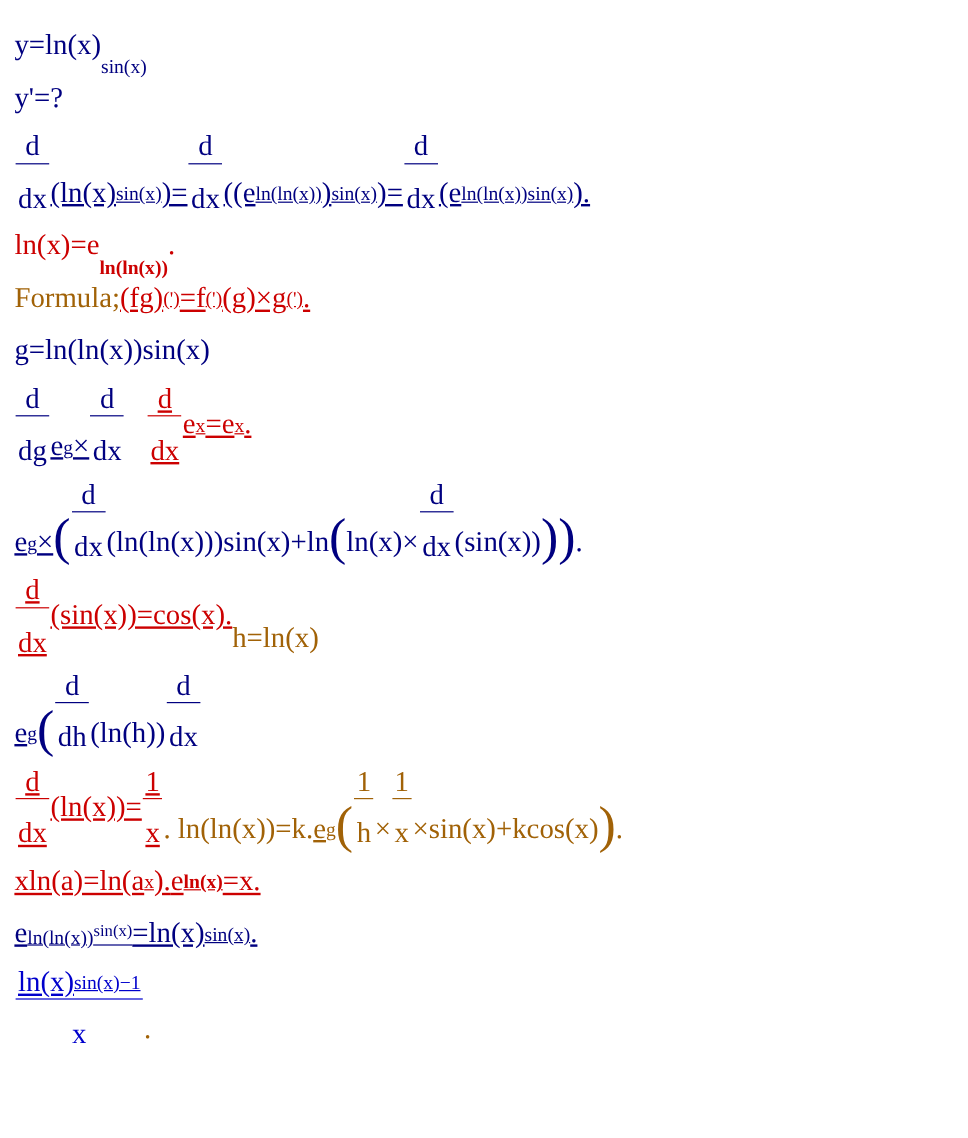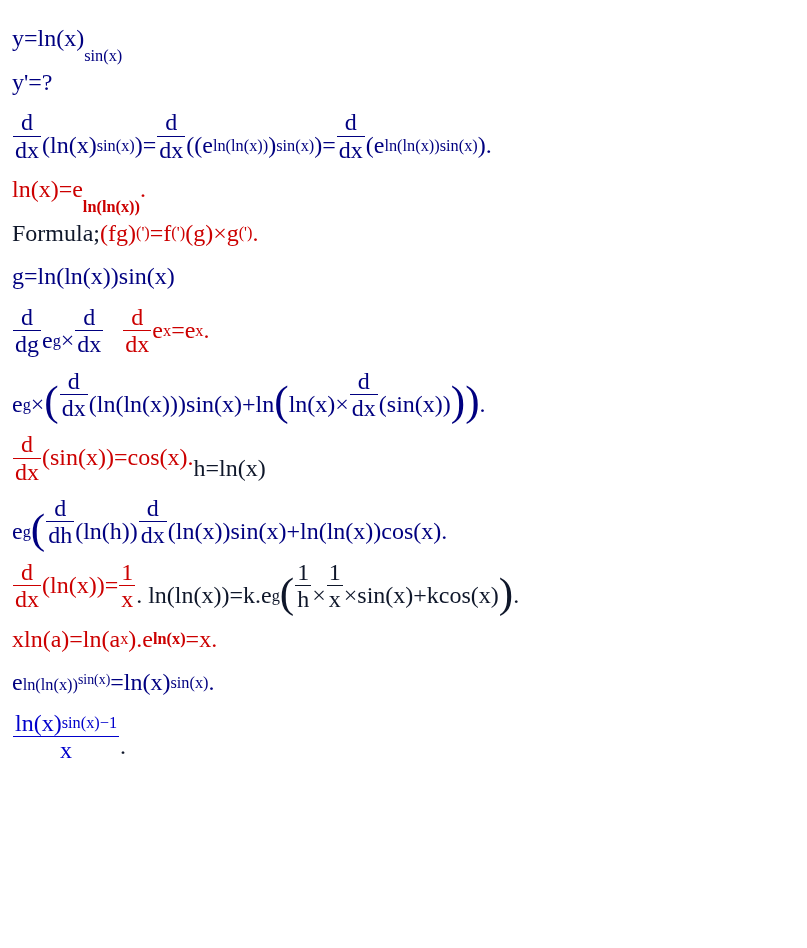--- a/index.html
+++ b/index.html
@@ -11,21 +11,21 @@
     width: 807px;
     box-sizing: border-box;
     line-height: 1.4;
   }
   .line {
     margin: 10px 0;
     display: flex;
     align-items: flex-end;
     flex-wrap: wrap;
   }
-  .black { color: #0f172a; }
+  .black { color: #a16207; }
   .red { color: #cc0000; }
   .blue { color: #0000cc; }
   sup {
     font-size: 0.68em;
     vertical-align: super;
     line-height: 0;
   }
   sup sup {
     font-size: 0.85em;
   }
@@ -37,30 +37,32 @@
     margin: 0 1px;
   }
   .frac .num {
     border-bottom: 1.5px solid currentColor;
     padding: 0 2px;
     line-height: 1.1;
   }
   .frac .den {
     padding: 0 2px;
     line-height: 1.1;
+    margin-top: 16px;
   }
   .bigparen {
     font-size: 1.8em;
     line-height: 0.9;
     vertical-align: middle;
     display: inline-block;
   }
   .seg {
     display: inline-flex;
     align-items: center;
+    text-decoration: underline;
   }
 </style>
 </head>
 <body>
 
 <div class="line">
   <span>y=ln(x)</span>
     <sup>sin(x)</sup>
 </div>
 
@@ -194,21 +196,20 @@
   <span class="bigparen">(</span>
   <span class="frac">
     <span class="num">d</span>
     <span class="den">dh</span>
   </span>
   <span>(ln(h))</span>
   <span class="frac">
     <span class="num">d</span>
     <span class="den">dx</span>
   </span>
-  <span>(ln(x))sin(x)+ln(ln(x))cos(x).</span>
 </div>
 
 <div class="line">
   <span class="red seg">
     <span class="frac">
       <span class="num">d</span>
       <span class="den">dx</span>
     </span>
     <span>(ln(x))=</span>
     <span class="frac">

